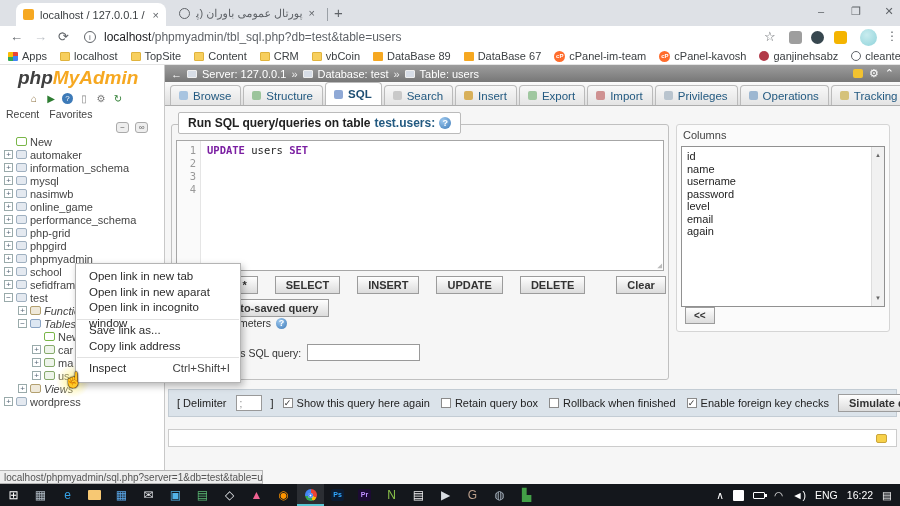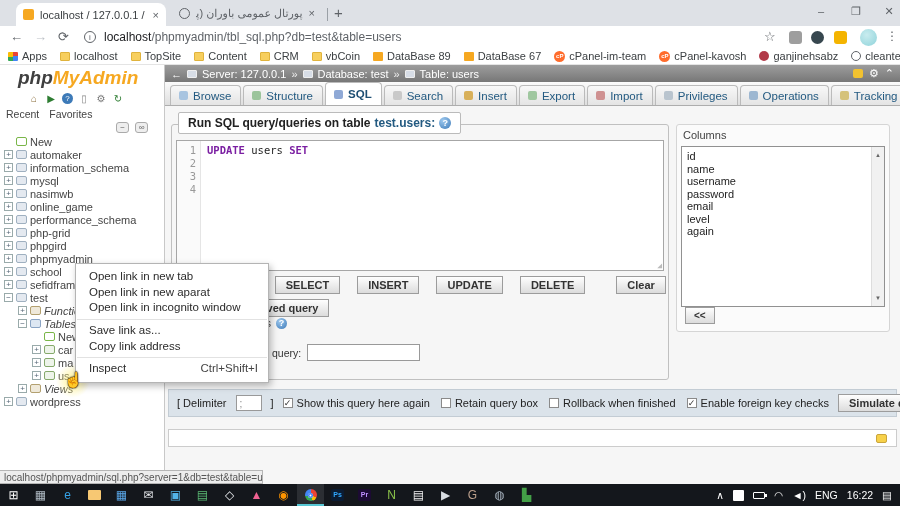--- a/index.html
+++ b/index.html
@@ -136,21 +136,21 @@
   .chk { width:10px; height:10px; border:1px solid #8a8a8a; background:#fff; font-size:9px;
     line-height:9px; text-align:center; color:#333; flex:none; }
   .chk-row { display:flex; align-items:center; gap:4px; }
   #simulate-btn { margin-left:auto; }
   #whitestrip { position:absolute; left:3px; top:323px; width:729px; height:18px; background:#fff;
     border:1px solid #ccc; }
   .yellow-ic { position:absolute; right:9px; top:4px; width:11px; height:9px; background:#f7d14a;
     border:1px solid #caa53c; border-radius:2px; }
 
   
-  #ctxmenu { left:75px; top:263px; width:194px; background:#fff; border:1px solid #b4b4b4;
+  #ctxmenu { left:75px; top:263px; width:166px; background:#fff; border:1px solid #b4b4b4;
     box-shadow:2px 3px 7px rgba(0,0,0,.28); z-index:50; padding:5px 0; font-size:11.5px; color:#2b2b2b; }
   .mi { height:15.7px; line-height:15.7px; padding:0 10px 0 13px; display:flex; }
   .mi-shortcut { margin-left:auto; color:#444; }
   .msep { height:1px; background:#e2e2e2; margin:3px 1px; }
 
   
   #clickglow { left:56px; top:364px; width:34px; height:34px; border-radius:50%; z-index:49;
     background:radial-gradient(rgba(255,242,130,.85), rgba(255,242,130,0) 70%); }
   #cursor { left:64px; top:371px; z-index:60; font-size:15px; color:#fff;
     text-shadow:0 0 2px #000, 0 0 1px #000; }
@@ -508,22 +508,22 @@
       <div id="collist">
         <div class="lb-scroll">
           <span class="lb-up">▲</span>
           <span class="lb-down">▼</span>
         </div>
         <div id="colitems">
             <div>id</div>
             <div>name</div>
             <div>username</div>
             <div>password</div>
+            <div>level</div>
             <div>email</div>
-            <div>level</div>
             <div>again</div>
           </div>
       </div>
       <span id="colcollapse" class="pill">&lt;&lt;</span>
     </div>
 
     <div id="footerbar">
       <span>[ Delimiter</span>
       <input id="delim-input" type="text" value=";" style="">
       <span>]</span>

